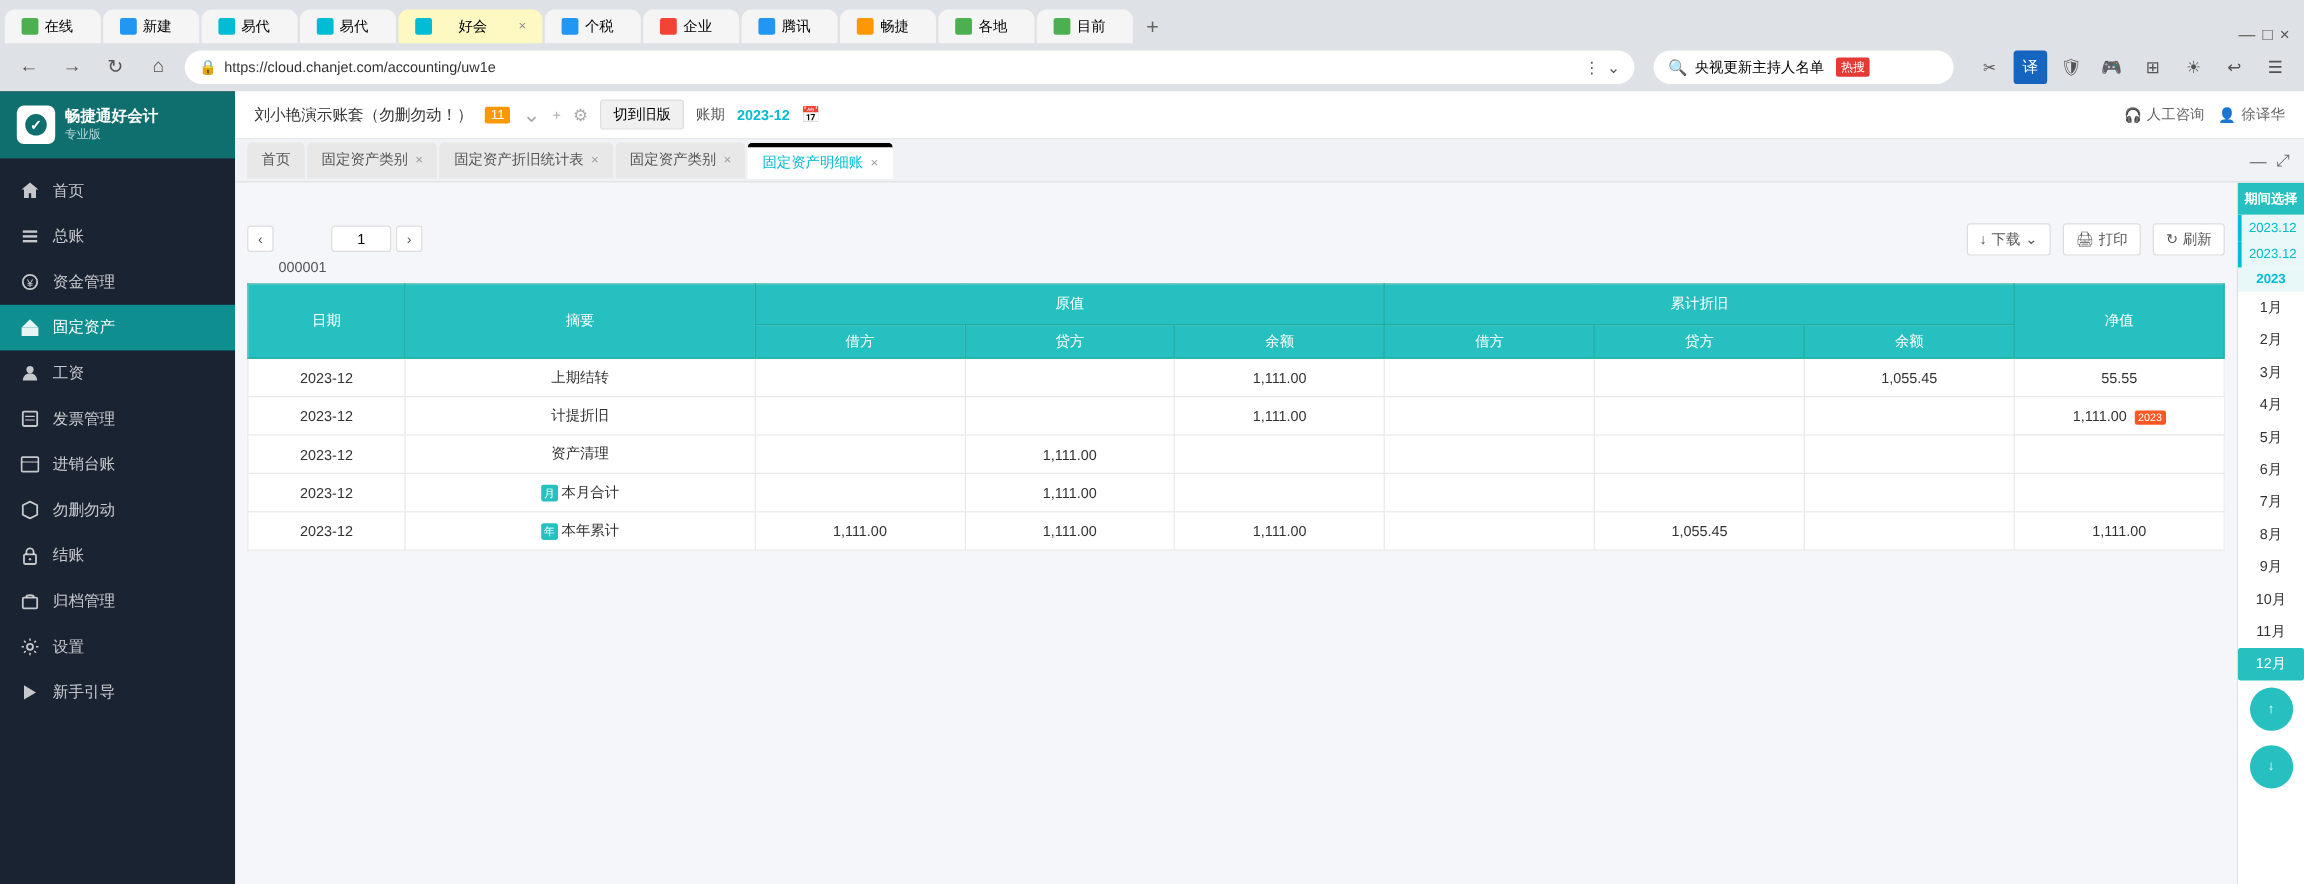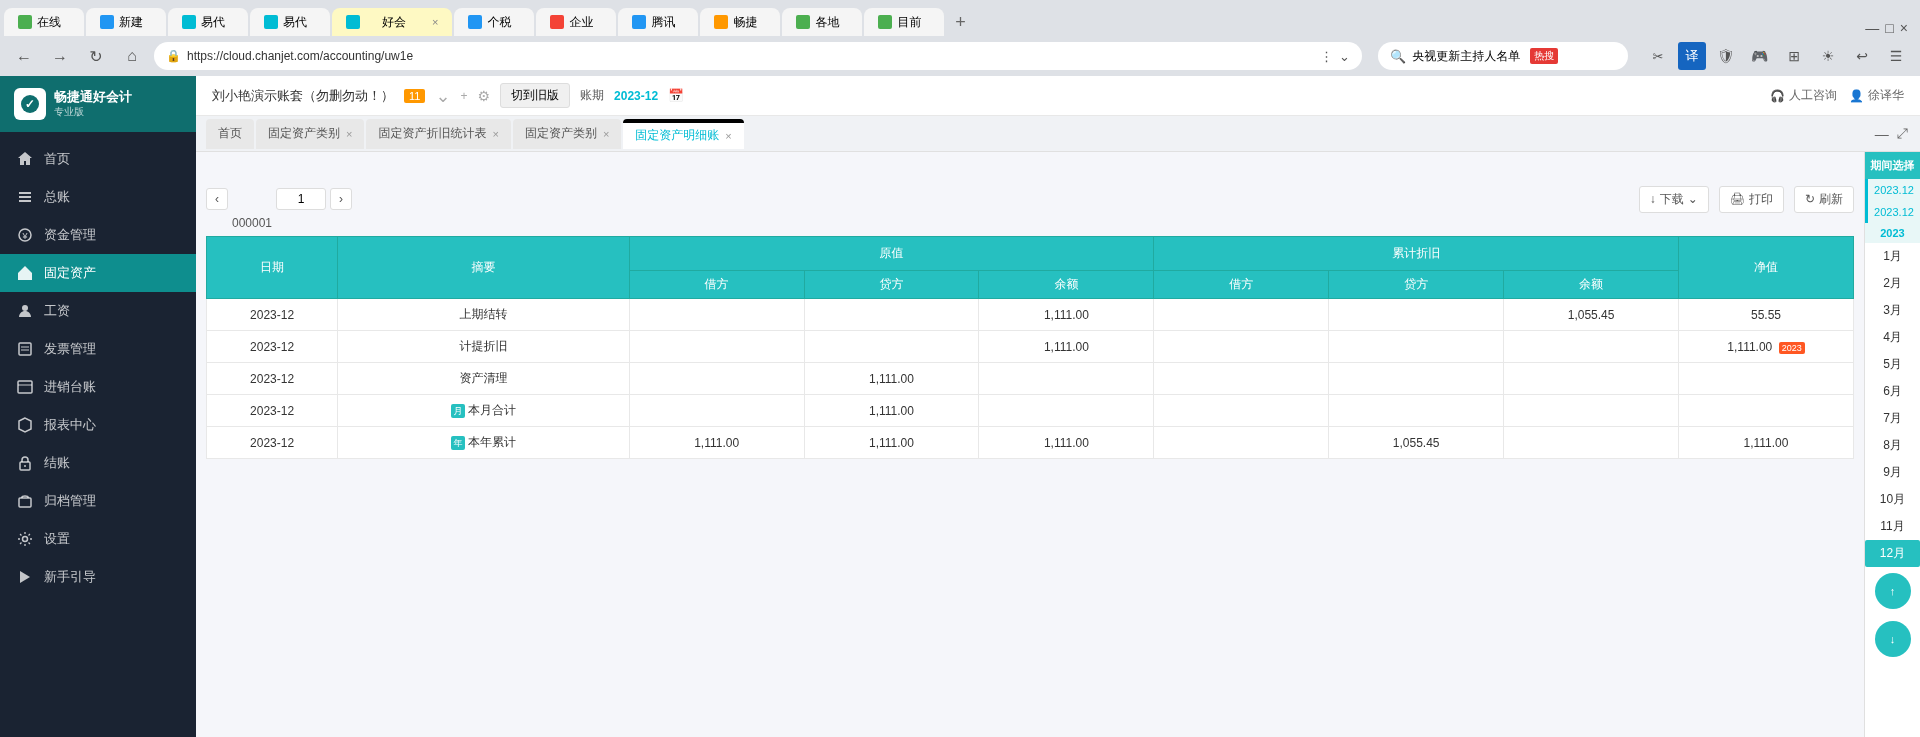--- a/index.html
+++ b/index.html
@@ -265,21 +265,21 @@
             </svg>
         </div>
         <span>进销台账</span>
       </div>
       <div class="sidebar-item">
         <div class="sidebar-icon">
           <svg width="16" height="16" viewBox="0 0 16 16">
               <path d="M8 1L2 4v8l6 3 6-3V4L8 1z" fill="none" stroke="rgba(255,255,255,0.75)" stroke-width="1.5"></path>
             </svg>
         </div>
-        <span>报表中心</span>
+        <span>勿删勿动</span>
       </div>
       <div class="sidebar-item">
         <div class="sidebar-icon">
           <svg width="16" height="16" viewBox="0 0 16 16">
               <rect x="3" y="7" width="10" height="8" rx="1" fill="none" stroke="rgba(255,255,255,0.75)" stroke-width="1.5"></rect>
               <path d="M5 7V5a3 3 0 016 0v2" fill="none" stroke="rgba(255,255,255,0.75)" stroke-width="1.5"></path>
               <circle cx="8" cy="11" r="1" fill="rgba(255,255,255,0.75)"></circle>
             </svg>
         </div>
         <span>结账</span>

